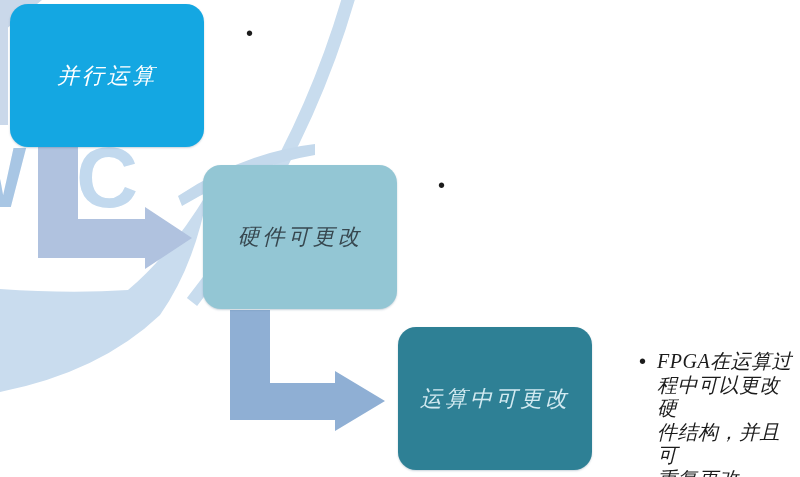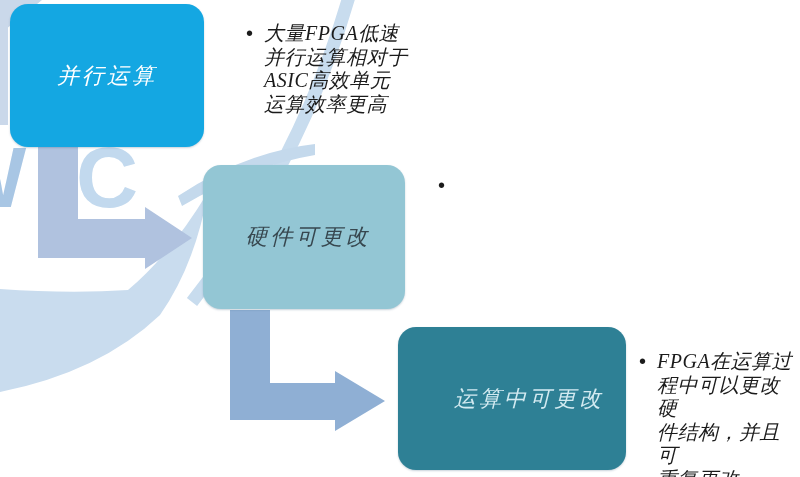--- a/index.html
+++ b/index.html
@@ -7,22 +7,22 @@
     position:relative;width:800px;height:477px;background:#ffffff;
     overflow:hidden;font-family:"Liberation Serif","DejaVu Serif",serif;
   }
   svg.layer{position:absolute;left:0;top:0;pointer-events:none;}
   .flow-box{
     position:absolute;width:194px;border-radius:18px;
     display:flex;align-items:center;justify-content:center;
     box-shadow:0 1px 2px rgba(40,80,110,0.25);
   }
   .box1{left:10px;top:4px;height:143px;background:#14A7E2;}
-  .box2{left:203px;top:165px;height:144px;background:#93C6D4;padding-left:8px;}
-  .box3{left:398px;top:327px;height:143px;background:#2E8095;padding-left:34px;}
+  .box2{left:203px;top:165px;height:144px;background:#93C6D4;}
+  .box3{left:398px;top:327px;height:143px;background:#2E8095;}
   .box-label{
     font-style:italic;font-size:22px;letter-spacing:3px;white-space:nowrap;
   }
   .box1 .box-label{color:#ffffff;}
   .box2 .box-label{color:#37474F;}
   .box3 .box-label{color:#D3EAF1;}
   .bullet{
     position:absolute;display:flex;align-items:flex-start;color:#1b1b1b;
   }
   .bullet-dot{
@@ -69,24 +69,20 @@
   <div class="flow-box box2">
     <span class="box-label">硬件可更改</span>
   </div>
 
   <div class="flow-box box3">
     <span class="box-label">运算中可更改</span>
   </div>
 
   <div class="bullet bullet1">
     <span class="bullet-dot">•</span>
-    <span class="bullet-text">大量FPGA低速
-并行运算相对于
-ASIC高效单元
-运算效率更高</span>
   </div>
 
   <div class="bullet bullet2">
     <span class="bullet-dot">•</span>
   </div>
 
   <div class="bullet bullet3">
     <span class="bullet-dot">•</span>
     <span class="bullet-text">FPGA在运算过
 程中可以更改硬

